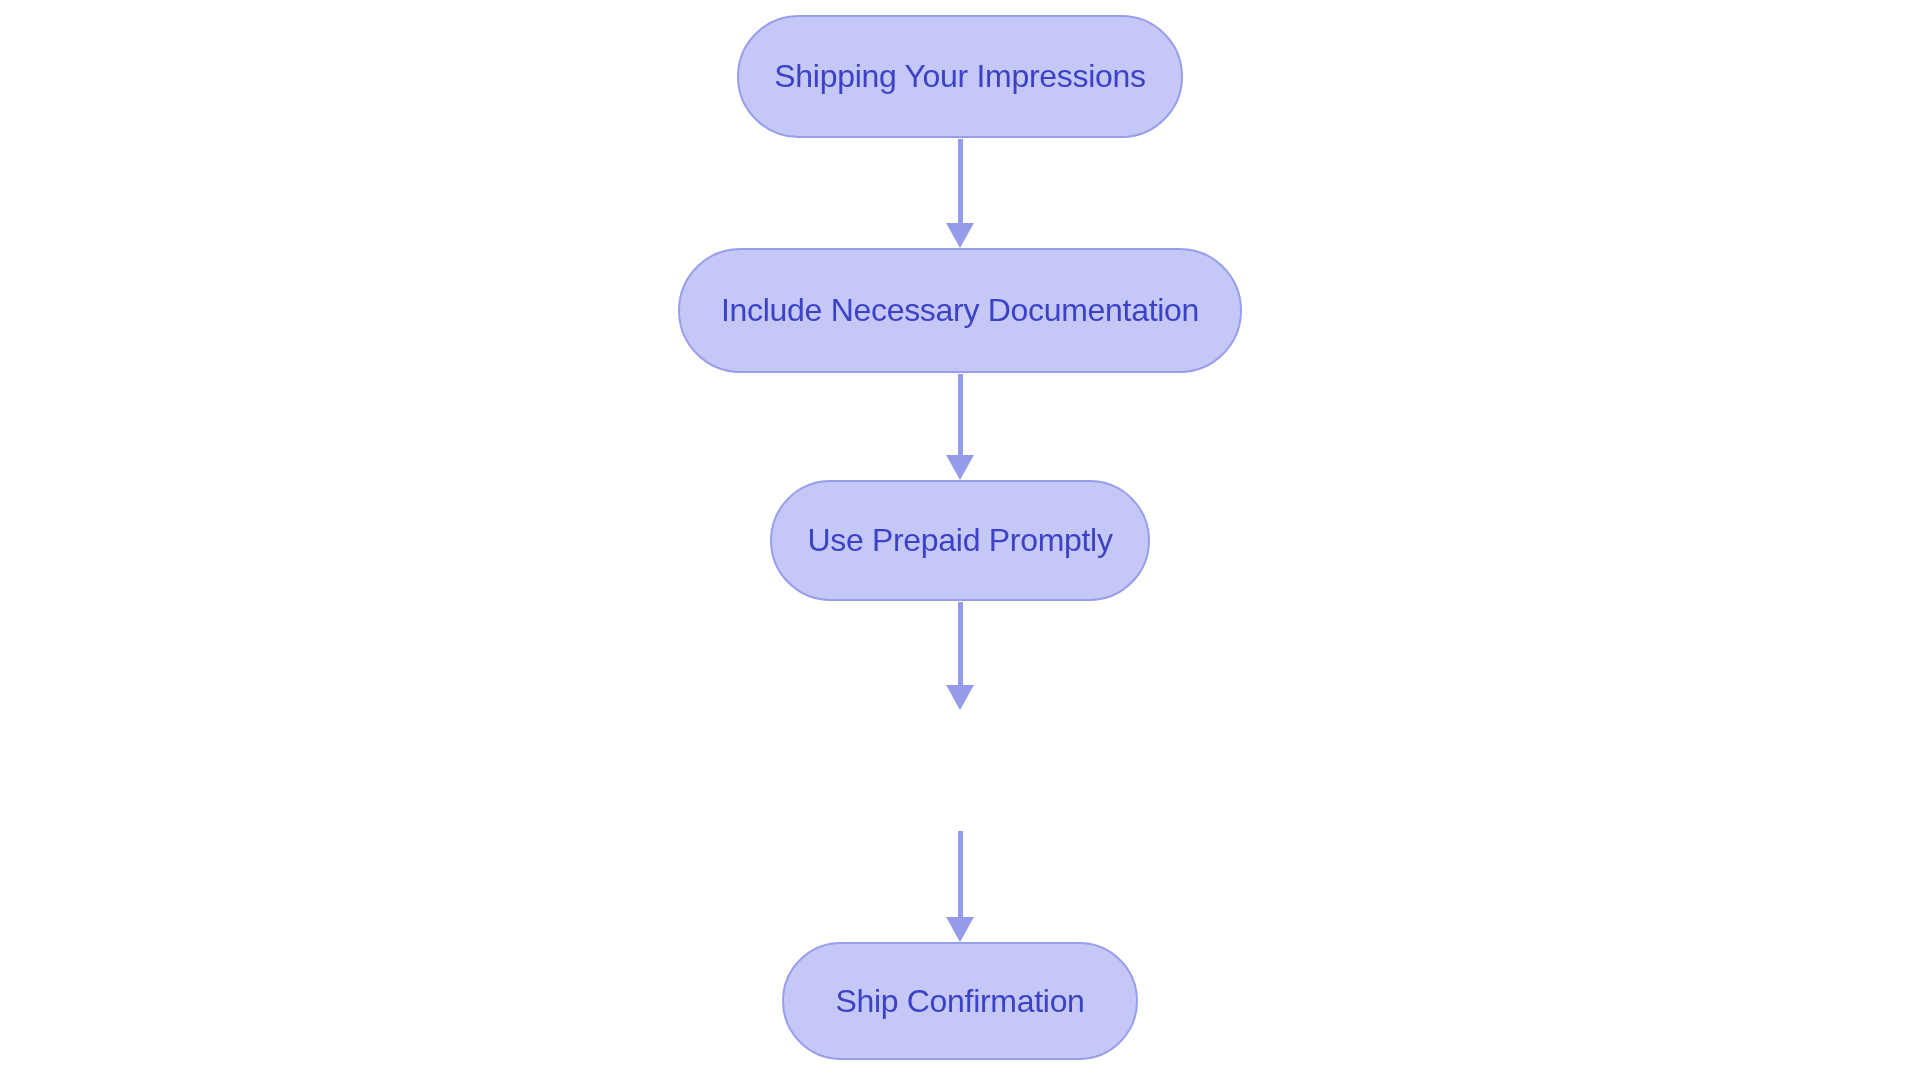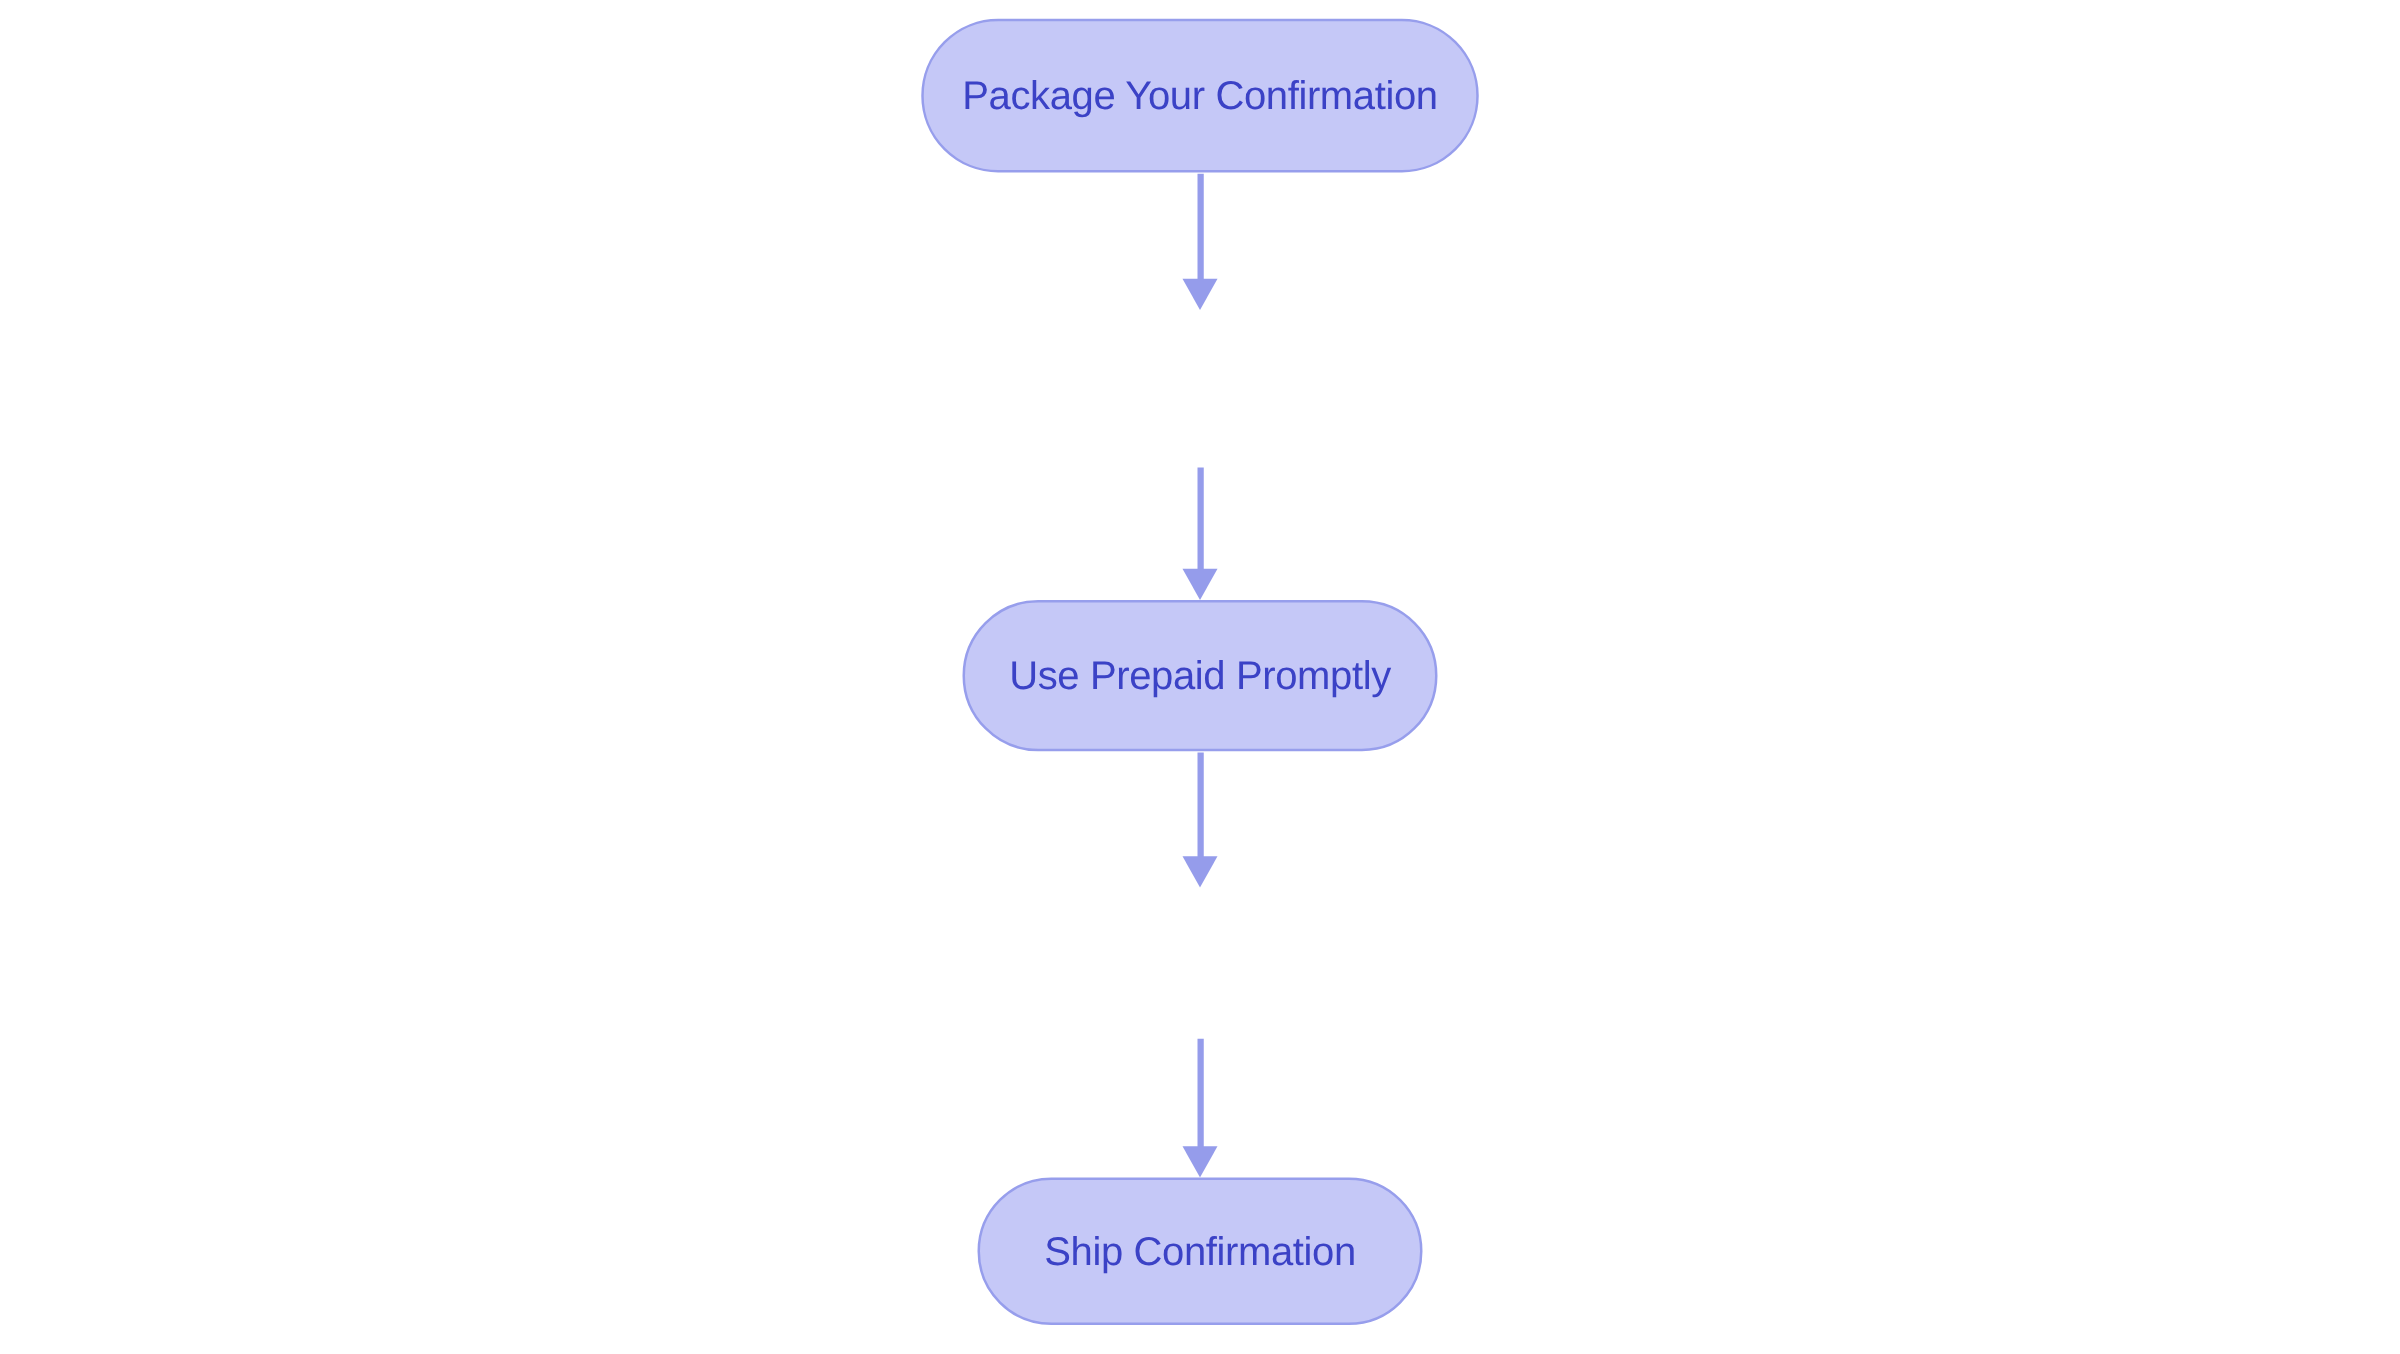--- a/index.html
+++ b/index.html
@@ -74,28 +74,31 @@
     border-right: 14px solid transparent;
     border-top: 25px solid var(--arrow-color);
   }
 </style>
 </head>
 <body>
 
 <div class="canvas">
 
   <div class="node n1">
-    <span class="node-label">Package Your Confirmation</span>
+    <span class="node-label">Shipping Your Impressions</span>
   </div>
 
   <div class="arrow a1">
     <div class="arrow-stem"></div>
     <div class="arrow-head"></div>
   </div>
 
+  <div class="node n2">
+    <span class="node-label">Include Necessary Documentation</span>
+  </div>
 
   <div class="arrow a2">
     <div class="arrow-stem"></div>
     <div class="arrow-head"></div>
   </div>
 
   <div class="node n3">
     <span class="node-label">Use Prepaid Promptly</span>
   </div>
 

